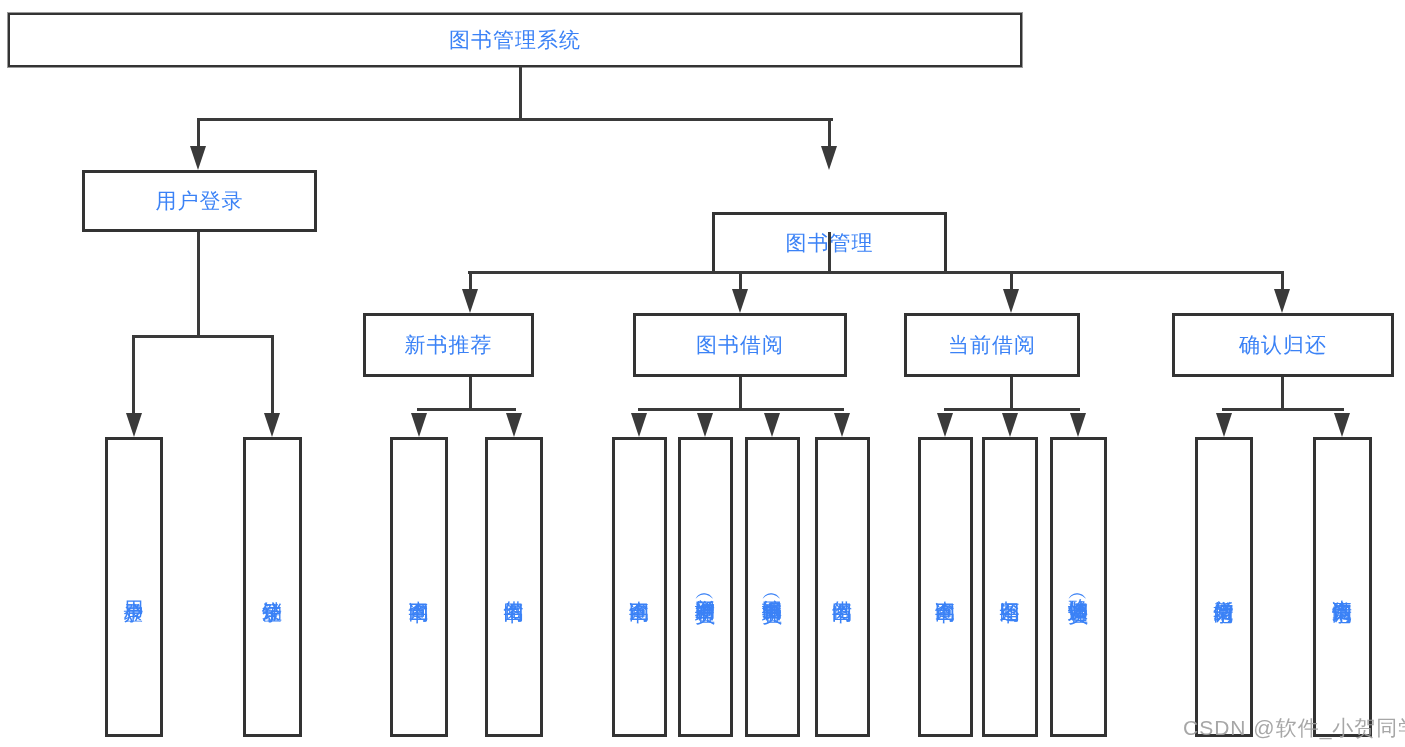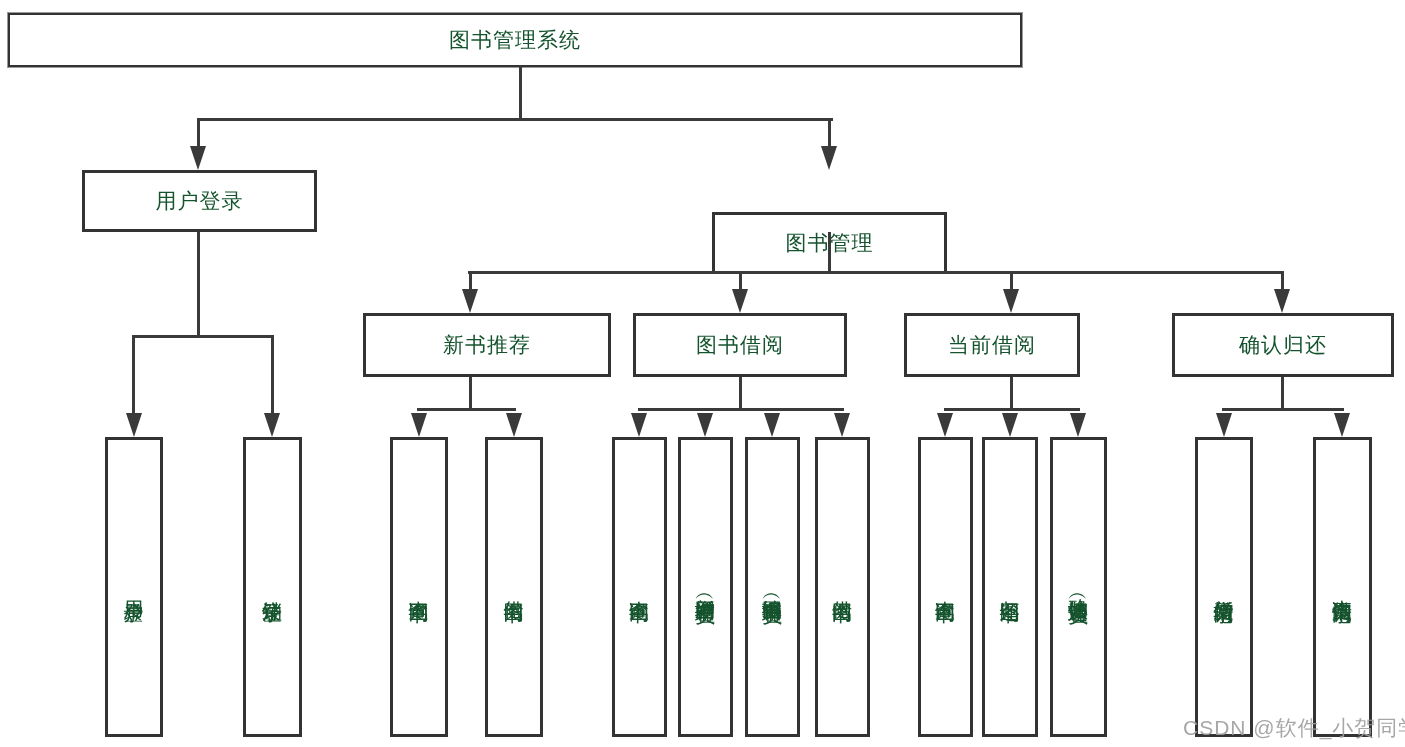--- a/index.html
+++ b/index.html
@@ -1,20 +1,20 @@
 <!DOCTYPE html>
 <html><head>
 <meta charset="utf-8">
 <style>
   html,body{margin:0;padding:0;background:#fff;}
   #stage{position:relative;width:1405px;height:747px;background:#ffffff;overflow:hidden;
          font-family:"Liberation Sans","DejaVu Sans",sans-serif;color:#333;}
   .box{position:absolute;background:#fff;border:3px solid #333;box-sizing:border-box;
        display:flex;align-items:center;justify-content:center;}
-  .box .lbl{font-size:21px;color:#14532d;letter-spacing:1px;white-space:nowrap;}
+  .box .lbl{font-size:21px;color:#3b82f6;letter-spacing:1px;white-space:nowrap;}
   #root-box{border-width:2px;box-shadow:0 0 0 1px #9a9a9a;}
   .leaf{border-width:3px;}
   .leaf .lbl{writing-mode:vertical-rl;text-orientation:mixed;font-size:20px;line-height:1;}
   .ls-s{letter-spacing:18px;}
   .ls-m{letter-spacing:10px;}
   .ls-l{letter-spacing:5px;}
   .h,.v{position:absolute;background:#3a3a3a;}
   .h{height:3px;}
   .v{width:3px;}
   .arw{position:absolute;width:0;height:0;border-left:8px solid transparent;
@@ -32,21 +32,21 @@
   </div>
 
   <div class="box" style="left:82px;top:170px;width:235px;height:62px;">
     <span class="lbl">用户登录</span>
   </div>
 
   <div class="box" style="left:712px;top:170px;width:235px;height:62px;margin-top:42px;">
     <span class="lbl">图书管理</span>
   </div>
 
-  <div class="box" style="left:363px;top:313px;width:248px;height:64px;">
+  <div class="box" style="left:363px;top:313px;width:171px;height:64px;">
     <span class="lbl">新书推荐</span>
   </div>
 
   <div class="box" style="left:633px;top:313px;width:214px;height:64px;">
     <span class="lbl">图书借阅</span>
   </div>
 
   <div class="box" style="left:904px;top:313px;width:176px;height:64px;">
     <span class="lbl">当前借阅</span>
   </div>

